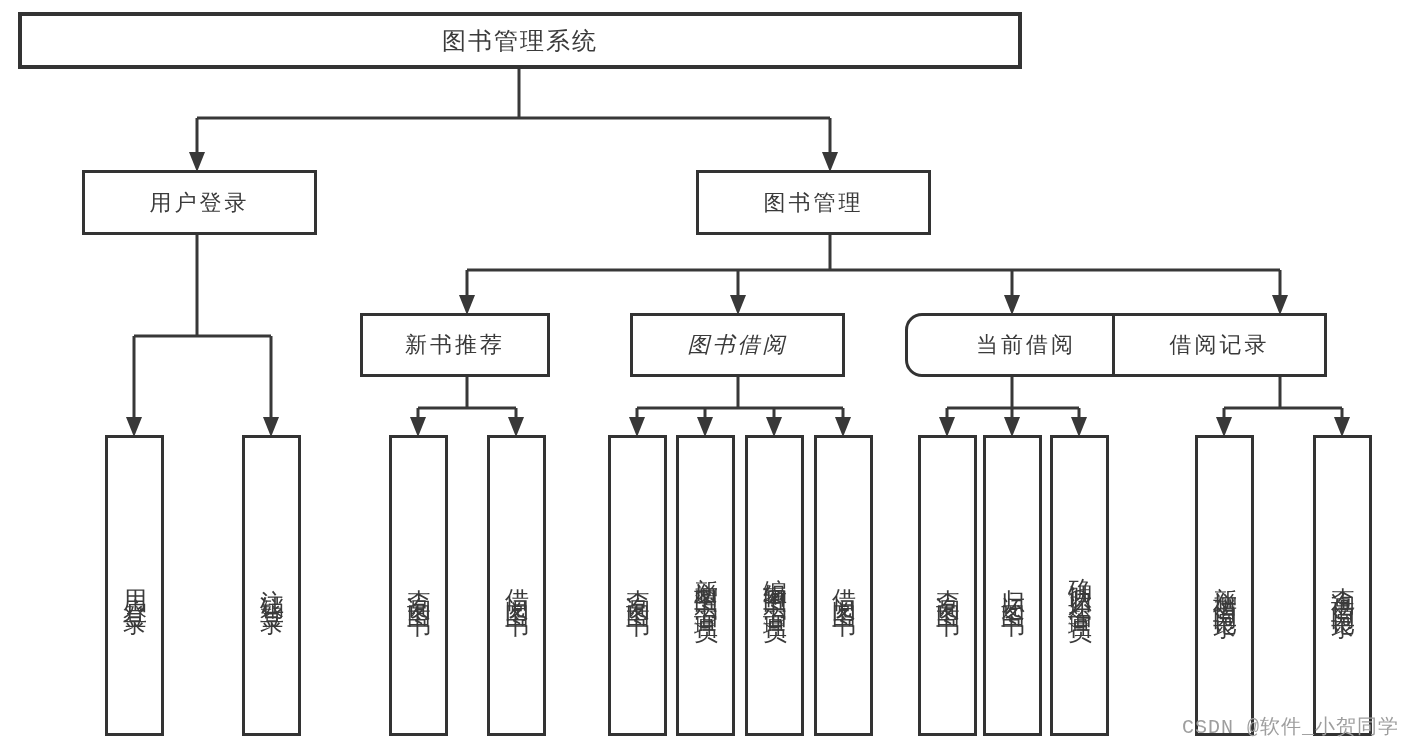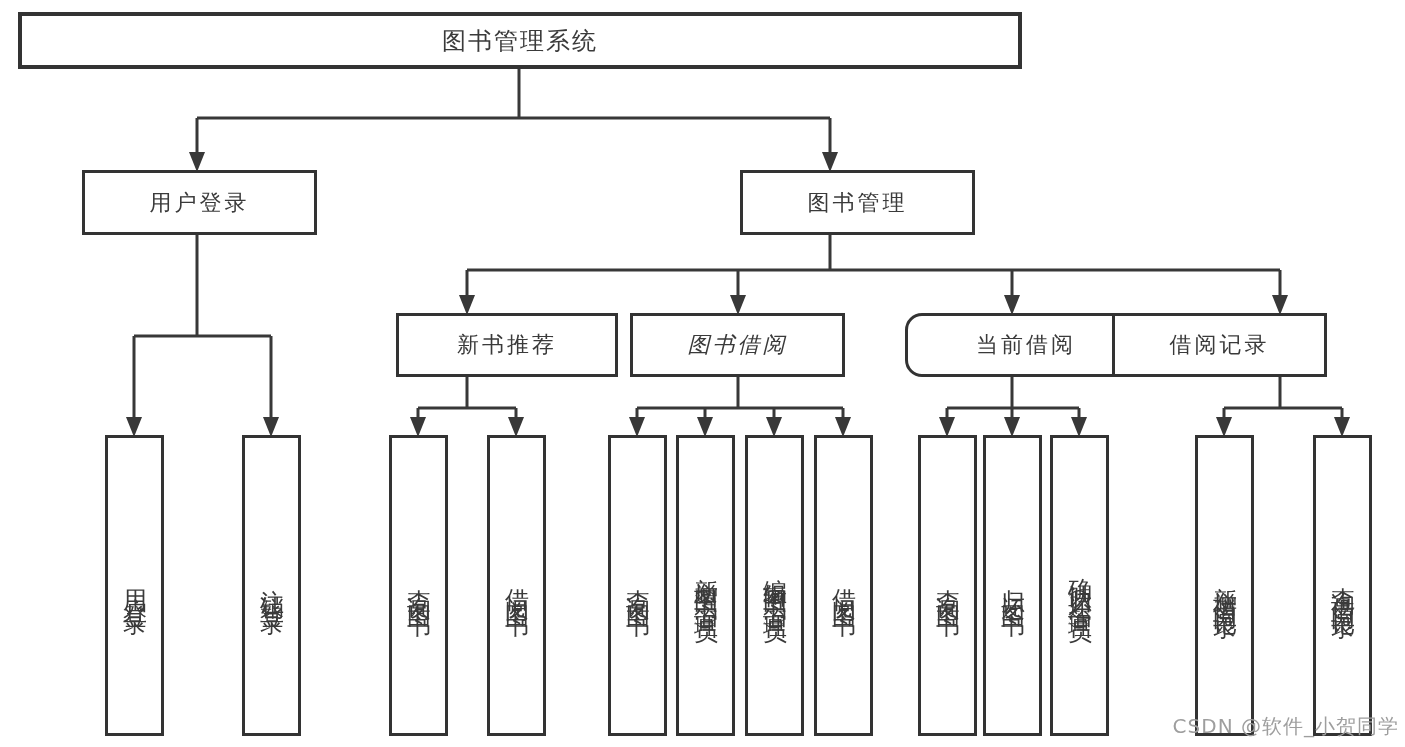--- a/index.html
+++ b/index.html
@@ -56,20 +56,21 @@
   }
 
   .watermark {
     position: absolute;
     right: 6px;
     bottom: 7px;
     z-index: 3;
     font-size: 20px;
     color: #9e9e9e;
     letter-spacing: 1px;
+    font-family: Liberation Mono, monospace;
   }
 </style>
 </head>
 <body>
 
 <div class="canvas">
 
   <svg class="connectors" width="1405" height="747" viewBox="0 0 1405 747">
     <g stroke="#383838" stroke-width="3" fill="none">
 
@@ -110,25 +111,25 @@
     </g>
   </svg>
 
   <div class="box root-box" style="left:18px; top:12px; width:1004px; height:57px;">
     <span>图书管理系统</span>
   </div>
 
   <div class="box hbox" style="left:82px; top:170px; width:235px; height:65px;">
     <span>用户登录</span>
   </div>
-  <div class="box hbox" style="left:740px; top:170px; width:235px; height:65px;">
+  <div class="box hbox" style="left:696px; top:170px; width:235px; height:65px;">
     <span>图书管理</span>
   </div>
 
-  <div class="box hbox" style="left:360px; top:313px; width:222px; height:64px;margin-left:36px;">
+  <div class="box hbox" style="left:360px; top:313px; width:190px; height:64px;">
     <span>新书推荐</span>
   </div>
   <div class="box hbox" style="left:630px; top:313px; width:215px; height:64px;font-style:italic;">
     <span>图书借阅</span>
   </div>
   <div class="box hbox" style="left:905px; top:313px; width:242px; height:64px;border-radius:17px;">
     <span>当前借阅</span>
   </div>
   <div class="box hbox" style="left:1112px; top:313px; width:215px; height:64px;">
     <span>借阅记录</span>

